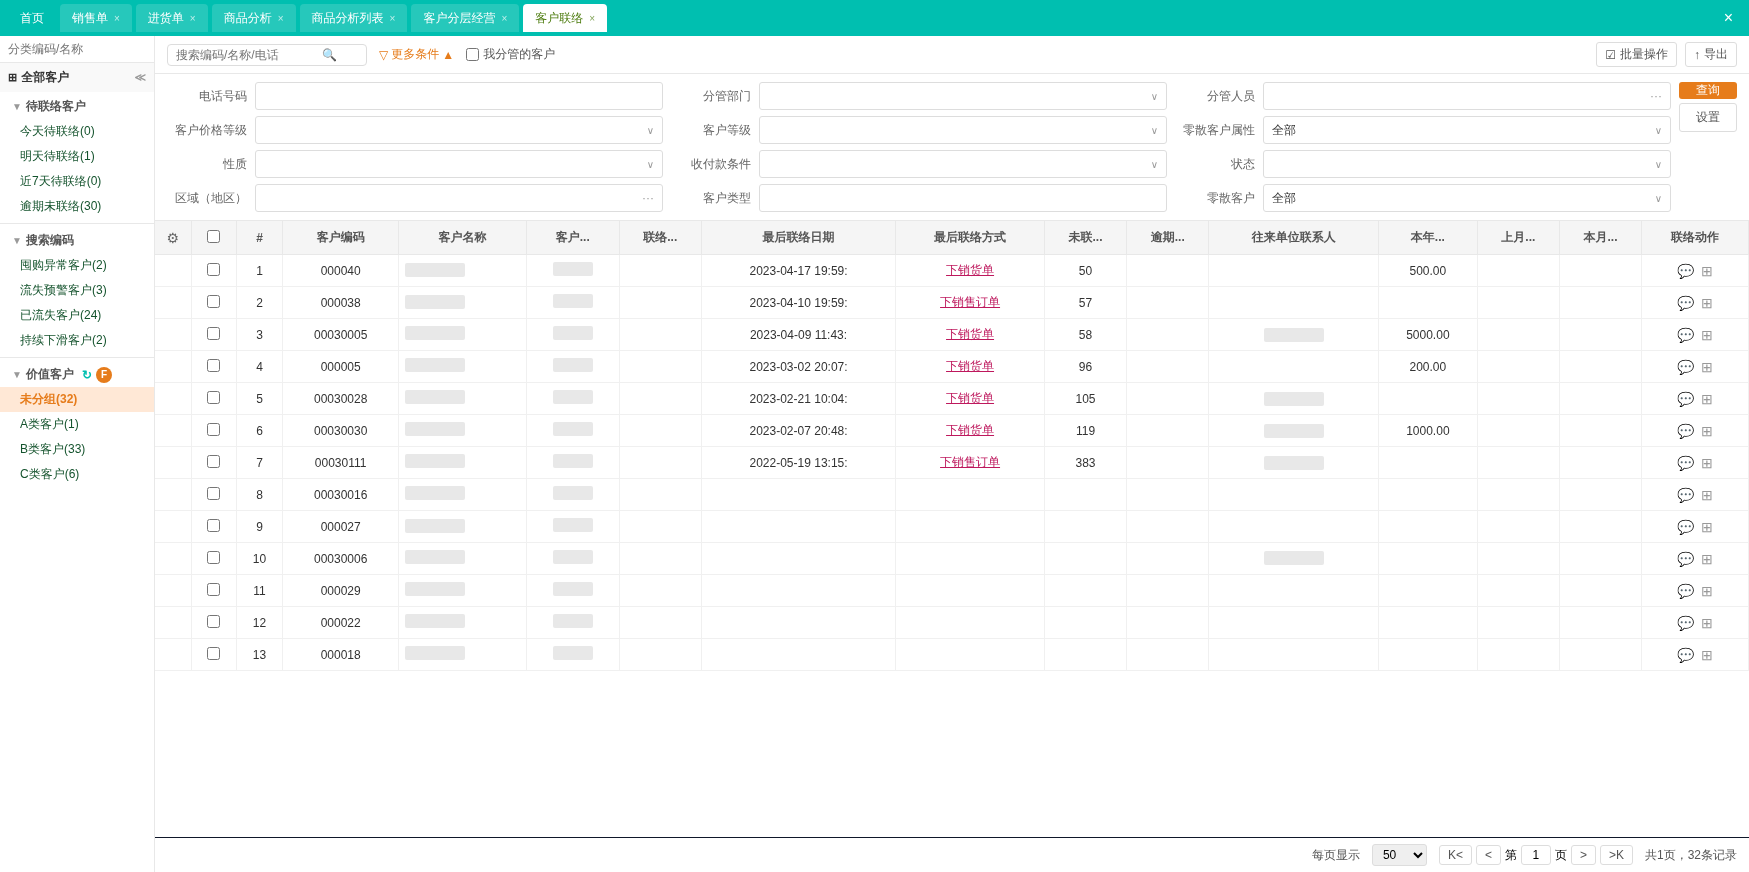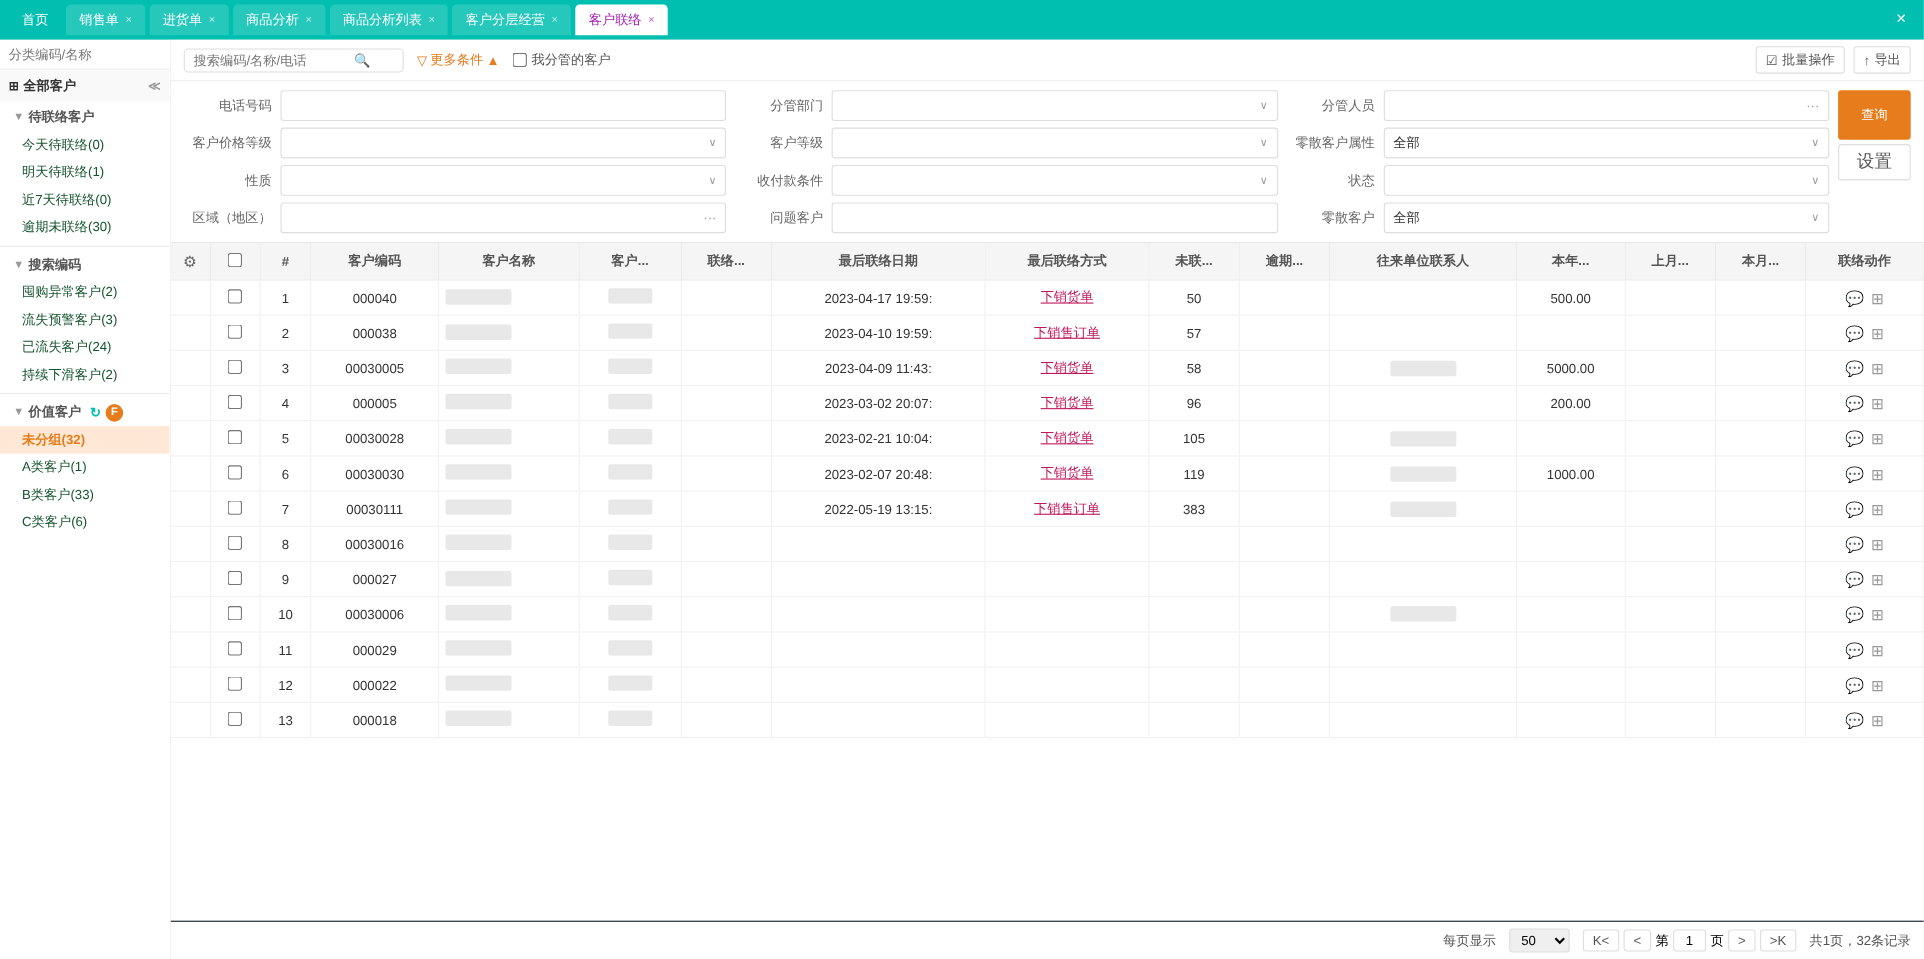--- a/index.html
+++ b/index.html
@@ -21,21 +21,21 @@
       height: 28px;
       background: rgba(255,255,255,0.15);
       color: #fff;
       border-radius: 4px 4px 0 0;
       cursor: pointer;
       gap: 6px;
       white-space: nowrap;
     }
     .nav-tab.active {
       background: #fff;
-      color: #a21caf;
+      color: #4d7c0f;
     }
     .nav-tab .close-x {
       font-size: 10px;
       opacity: 0.7;
     }
     .nav-home {
       color: #fff;
       padding: 0 12px;
       height: 28px;
       display: flex;
@@ -217,32 +217,32 @@
       flex-direction: column;
       gap: 4px;
       margin-left: auto;
       flex-shrink: 0;
     }
     .btn-query {
       background: #e67c1b;
       color: #fff;
       border: none;
       border-radius: 3px;
-      padding: 14px 16px;
+      padding: 0 16px;
       cursor: pointer;
       font-size: 12px;
     }
     .btn-reset {
       background: #fff;
       color: #555;
       border: 1px solid #ddd;
       border-radius: 3px;
       padding: 5px 16px;
       cursor: pointer;
-      font-size: 16px;
+      font-size: 12px;
     }
 
     
     .table-container {
       flex: 1;
       overflow: auto;
       background: #fff;
     }
     table {
       width: 100%;
@@ -579,21 +579,21 @@
 
           <div class="filter-row">
             <div class="filter-group">
               <span class="filter-label">区域（地区）</span>
               <div class="filter-input" style="flex:1;height:28px;">
                 <span></span>
                 <span style="color:#999;">···</span>
               </div>
             </div>
             <div class="filter-group">
-              <span class="filter-label">问题客户</span>
+              <span class="filter-label">客户类型</span>
               <div class="filter-input" style="flex:1;height:28px;">
                 <span></span>
               </div>
             </div>
             <div class="filter-group">
               <span class="filter-label">零散客户</span>
               <div class="filter-input" style="flex:1;height:28px;">
                 <span>全部</span>
                 <span class="arrow">∨</span>
               </div>

